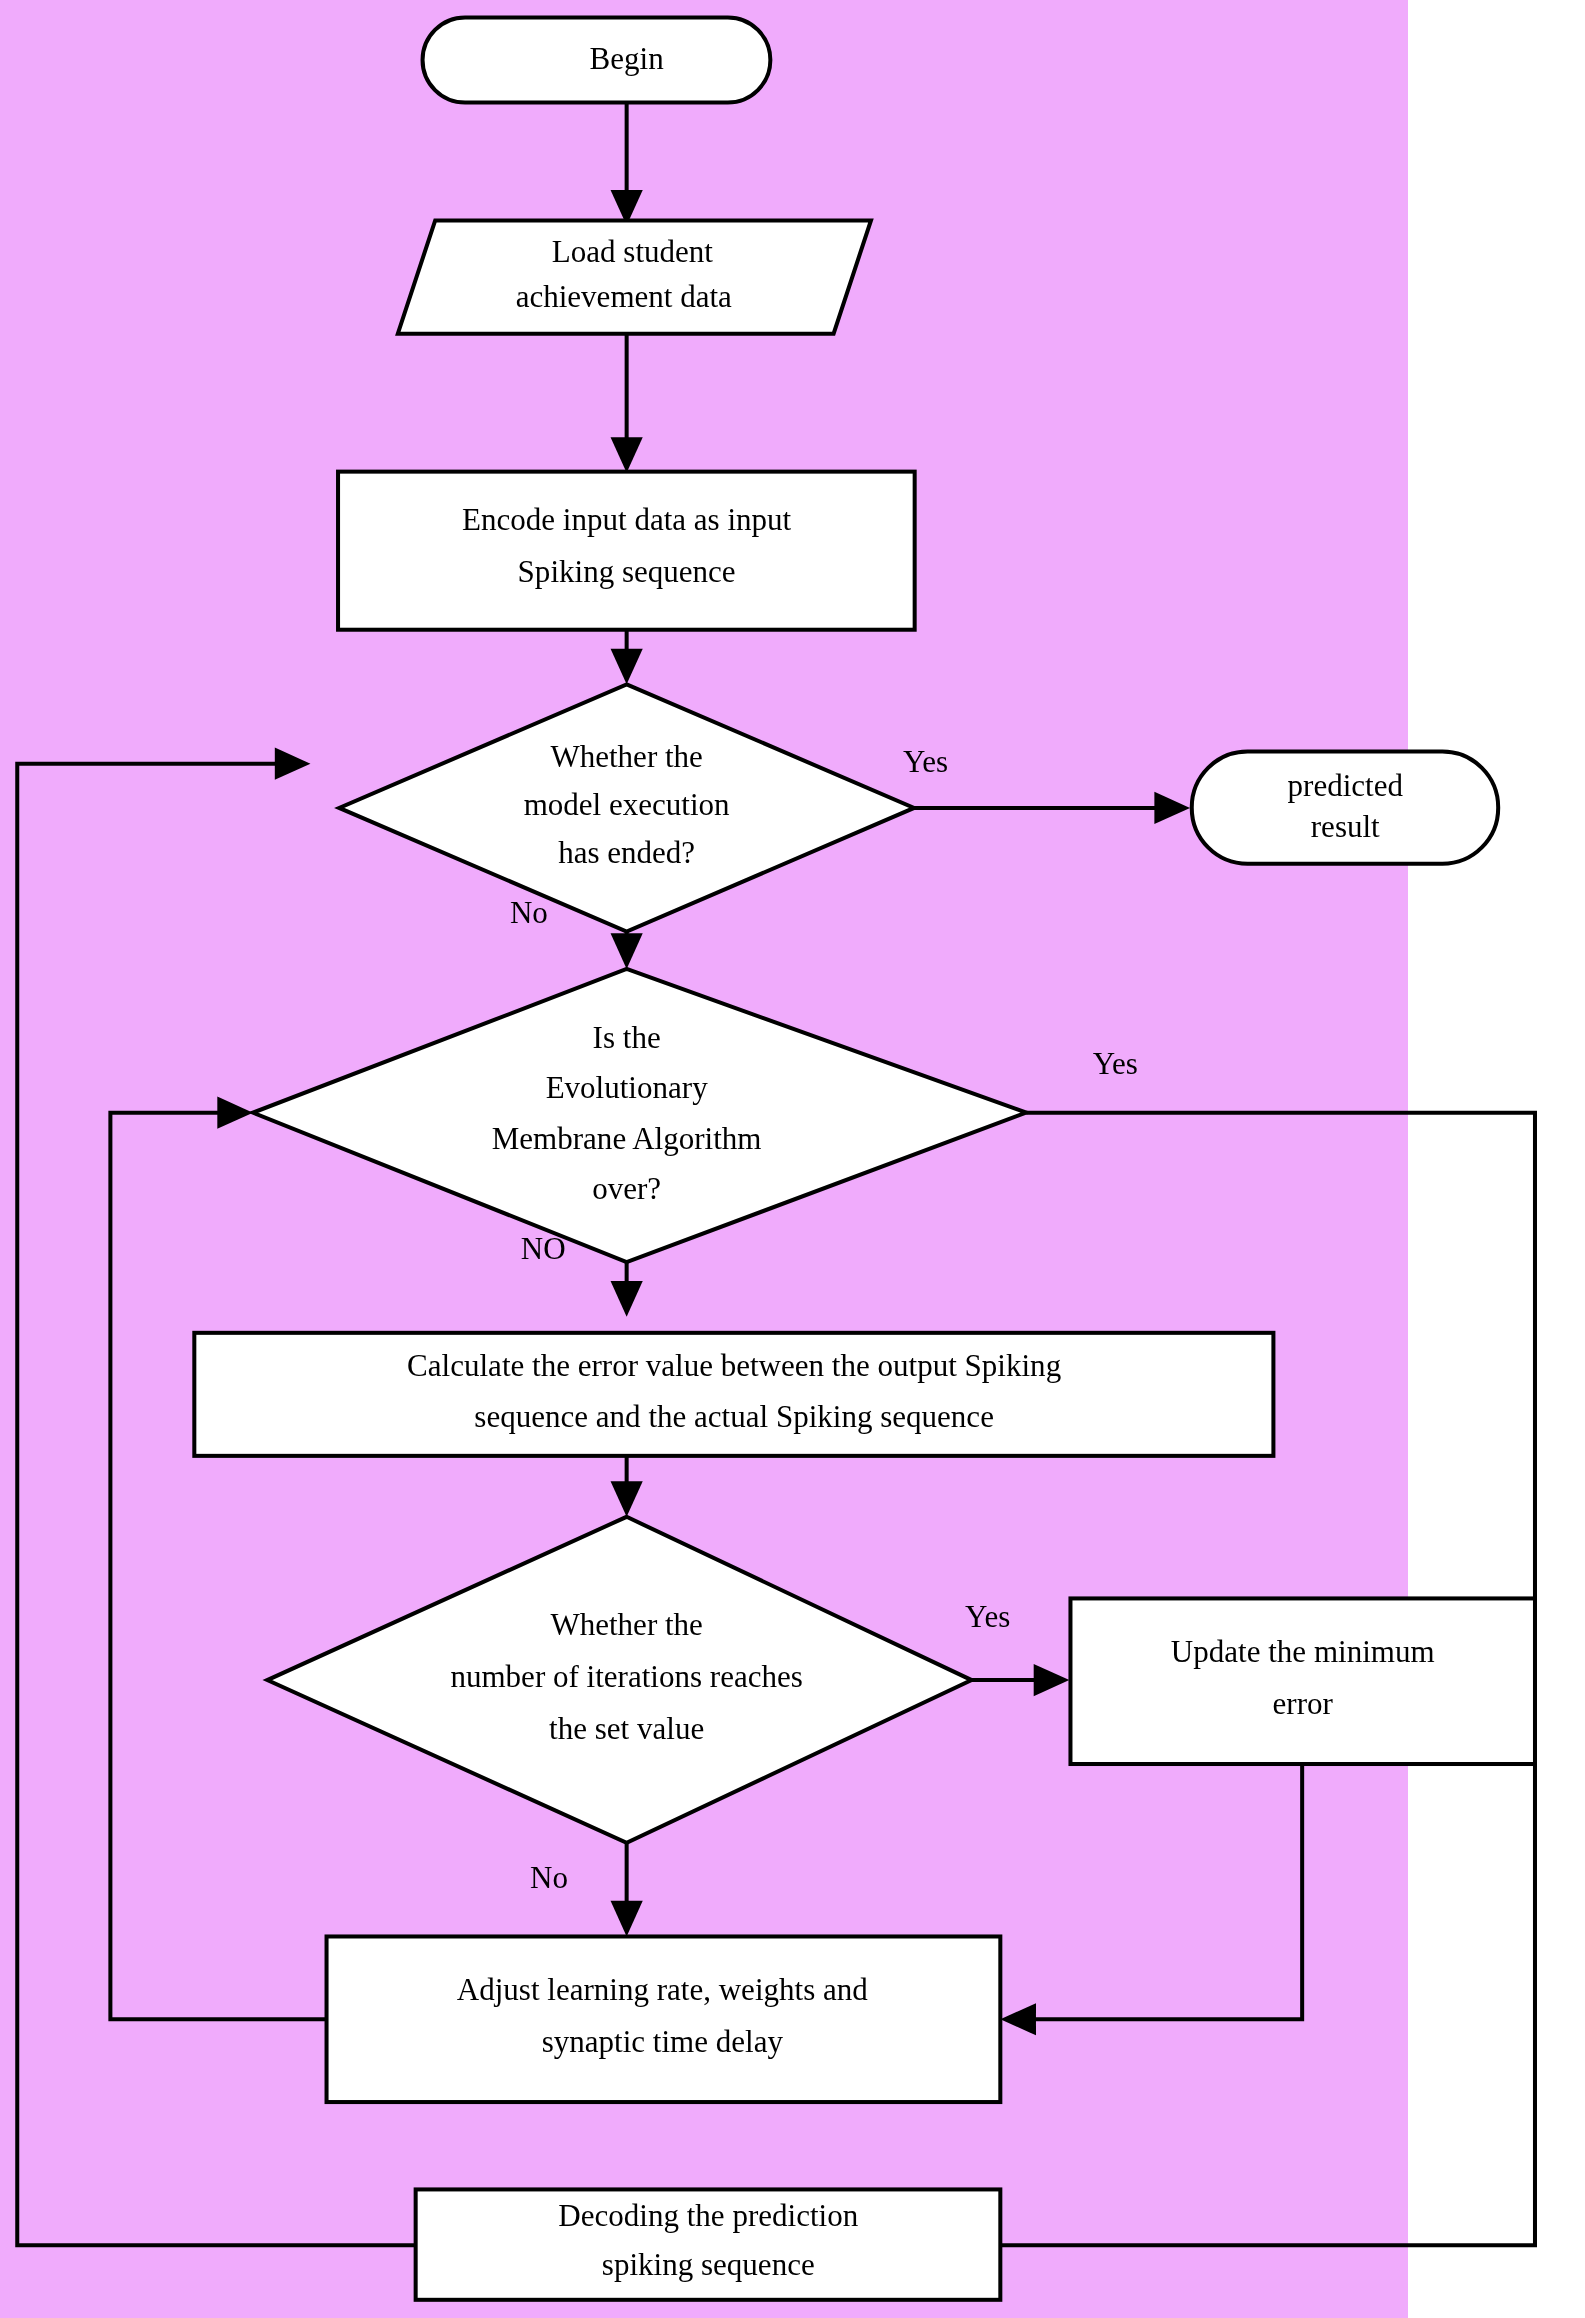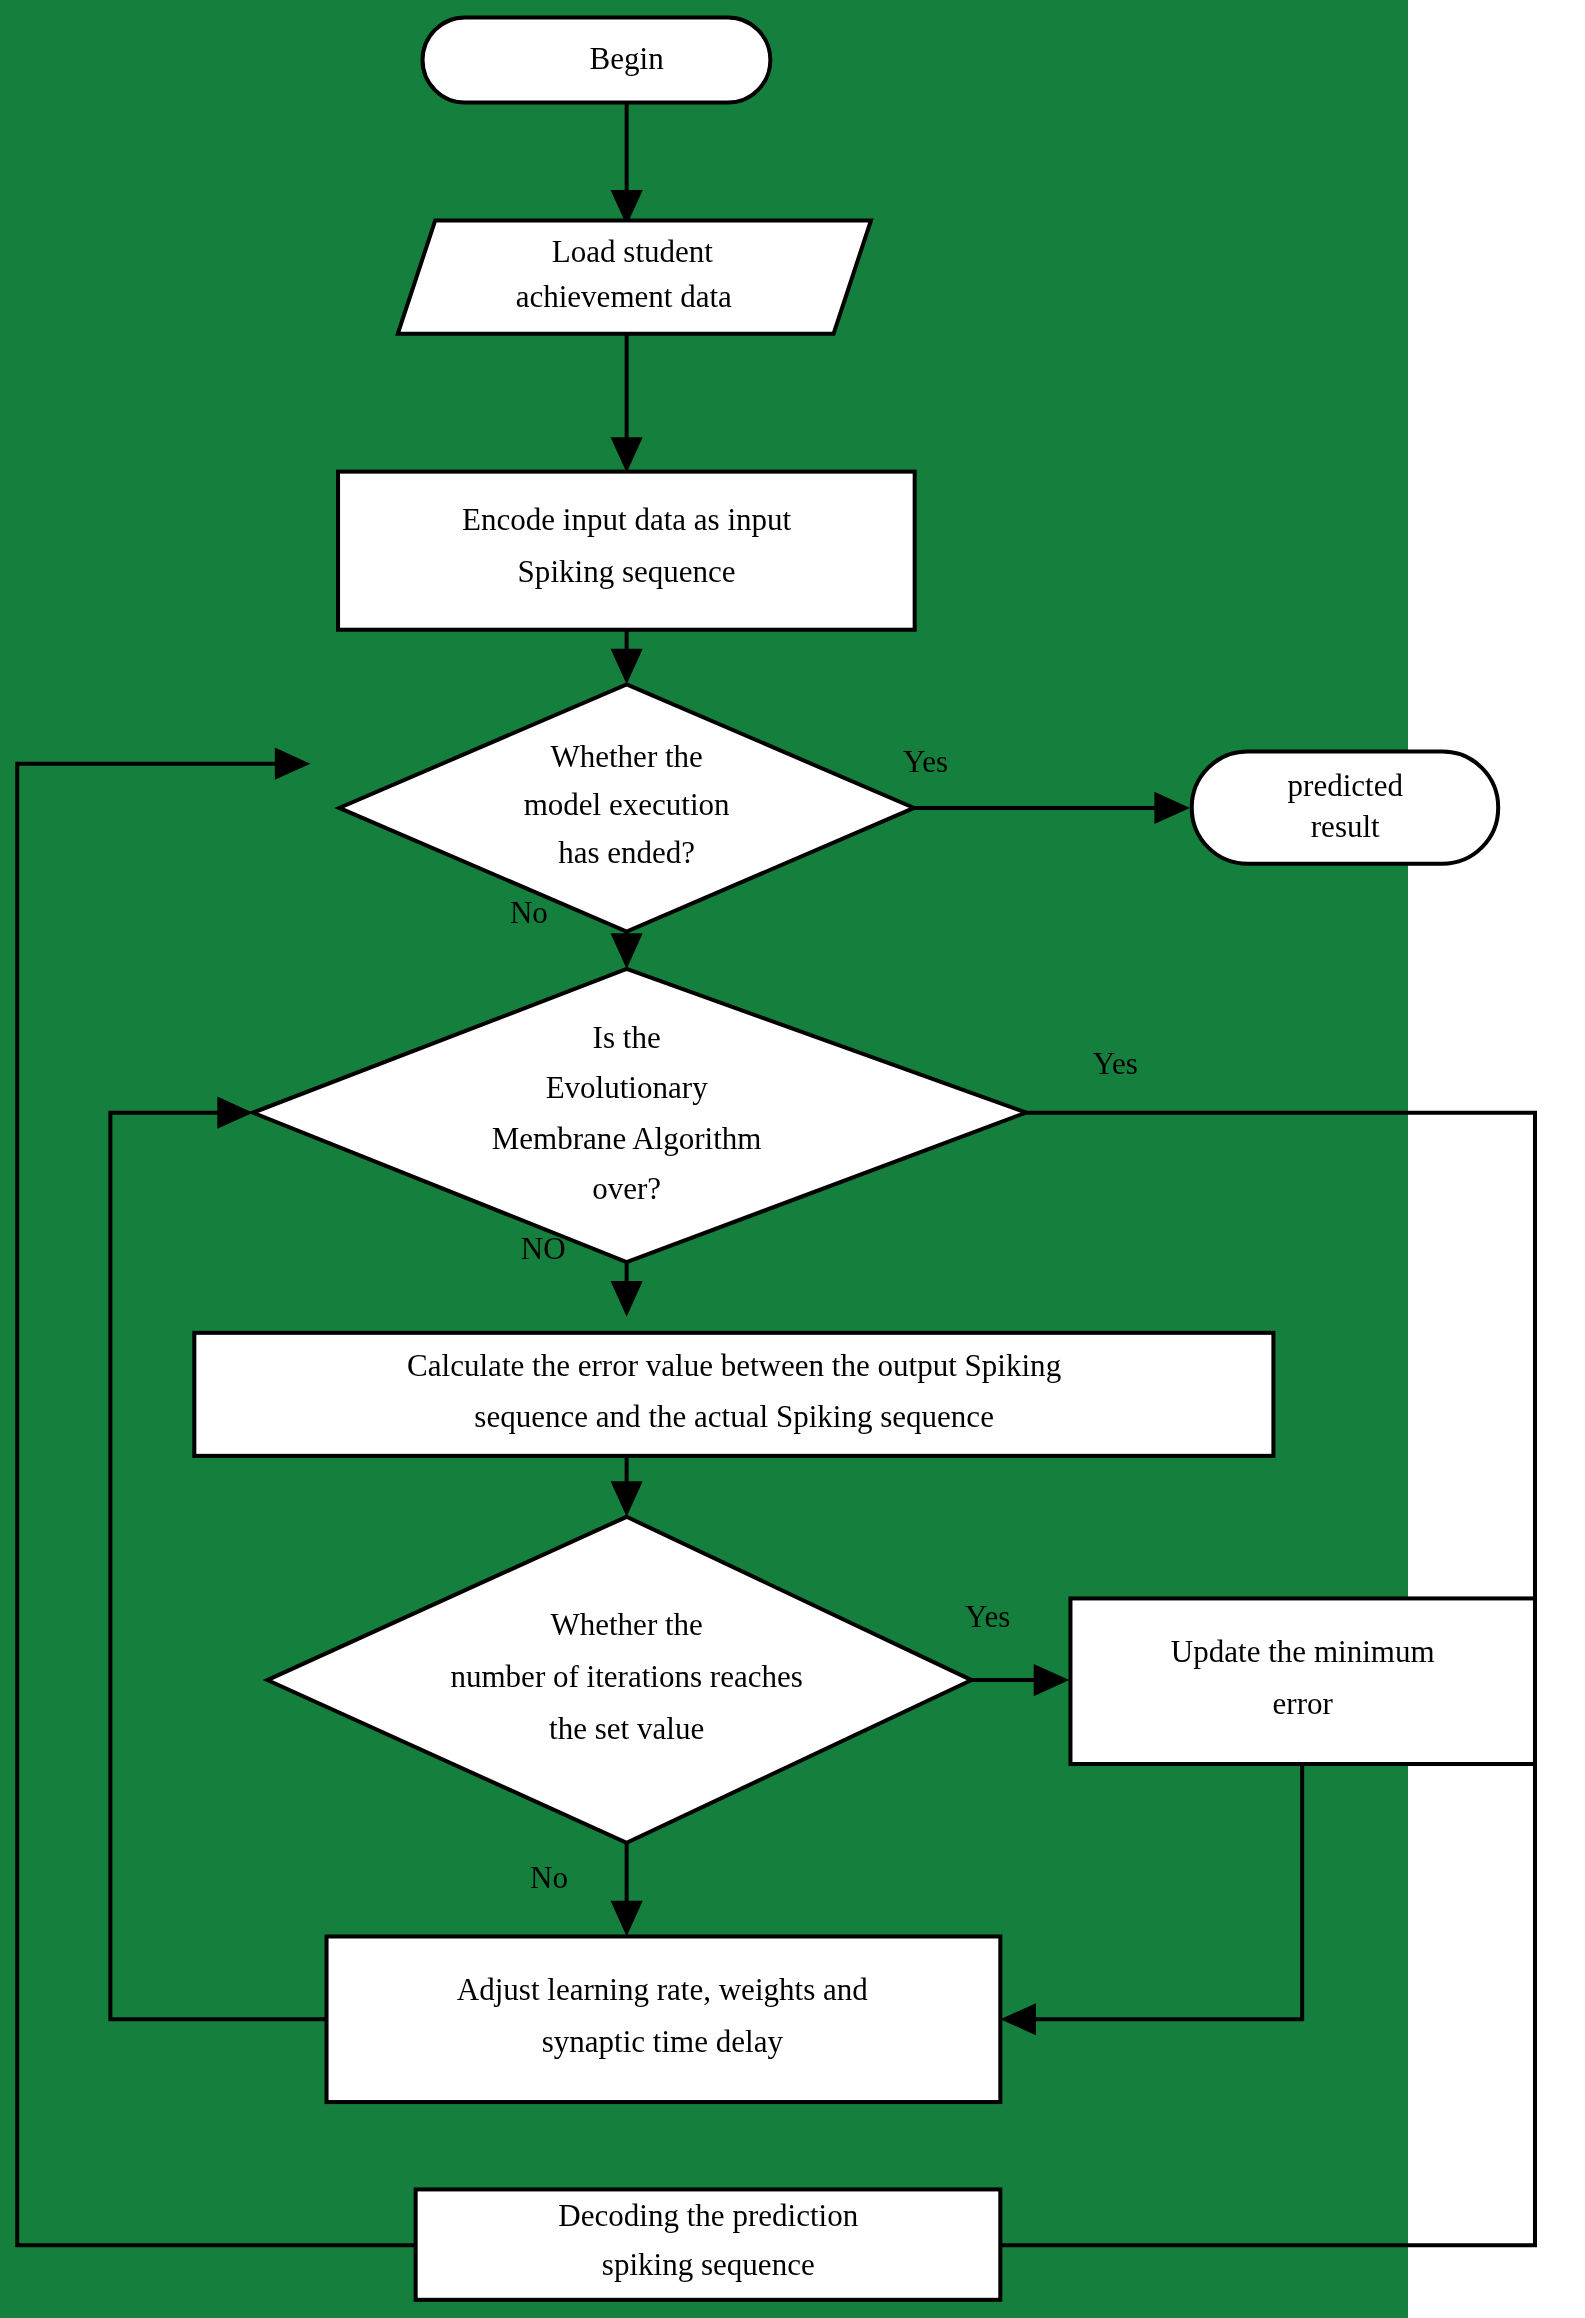--- a/index.html
+++ b/index.html
@@ -5,21 +5,21 @@
 <style>
   html, body {
     margin: 0;
     padding: 0;
     background: #ffffff;
   }
   #canvas {
     position: relative;
     width: 1408px;
     height: 2319px;
-    background: #15803d;
+    background: #f0abfc;
     font-family: "Liberation Serif", "DejaVu Serif", serif;
   }
   svg#flow {
     position: absolute;
     top: 0;
     left: 0;
     width: 1585px;
     height: 2319px;
   }
   .shape {

